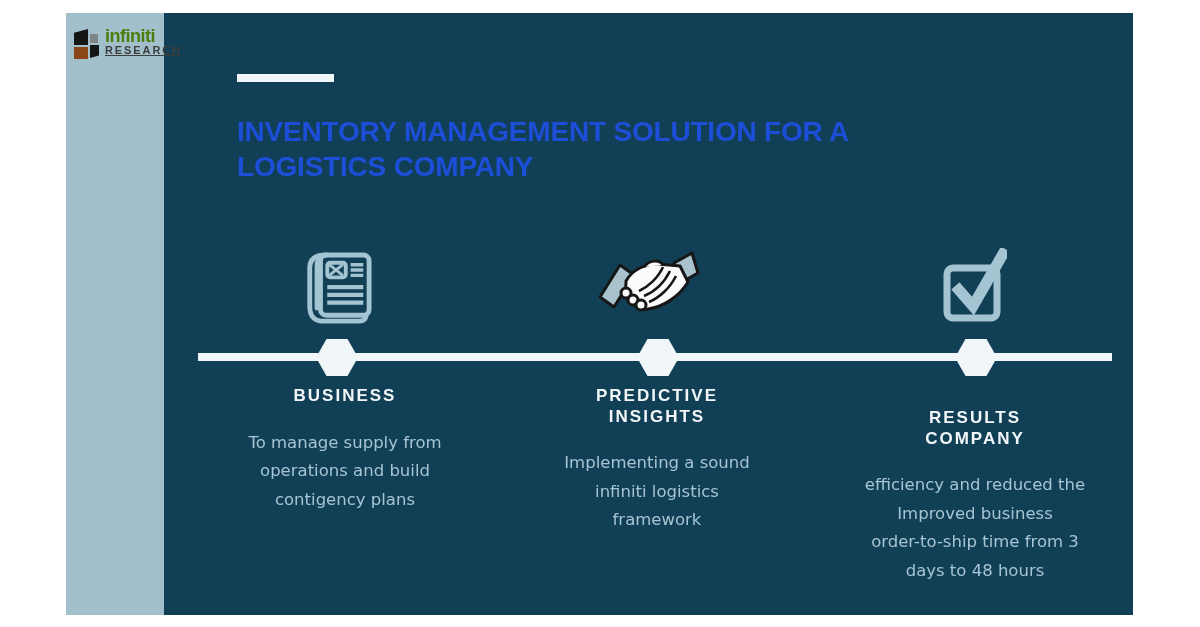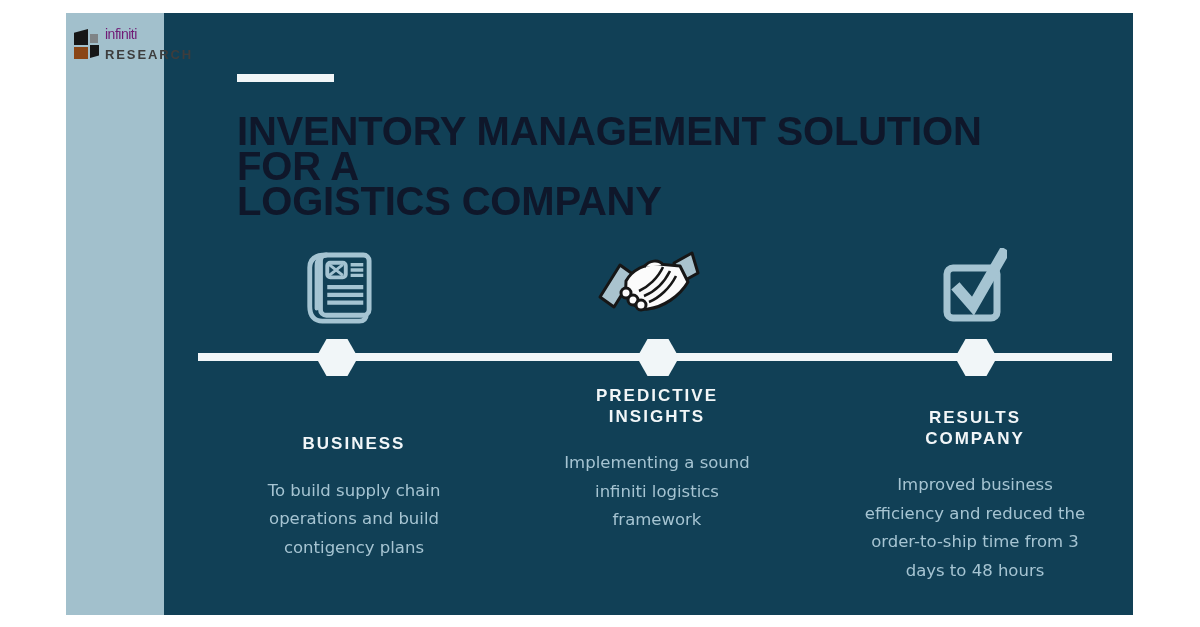--- a/index.html
+++ b/index.html
@@ -12,43 +12,43 @@
   .logo{position:absolute;left:74px;top:27px;display:flex;align-items:flex-start;}
   .logo-glyph{position:relative;width:27px;height:32px;margin-right:4px;}
   .pane{position:absolute;}
   .pane-tl{left:0;top:2px;width:14px;height:16px;background:#161616;
            clip-path:polygon(0 24%,100% 0,100% 100%,0 100%);}
   .pane-tr{left:16px;top:7px;width:8px;height:9px;background:#7f8487;}
   .pane-bl{left:0;top:20px;width:14px;height:12px;background:#8a4616;}
   .pane-br{left:16px;top:18px;width:9px;height:13px;background:#161616;
            clip-path:polygon(0 0,100% 0,100% 80%,0 100%);}
   .logo-text{line-height:1;}
-  .logo-name{font-weight:normal;font-size:14px;color:#701a75;letter-spacing:-0.5px;}
-  .logo-sub{font-size:13px;color:#3d3d3d;letter-spacing:1.9px;font-weight:bold;margin-top:7px;}
+  .logo-name{font-weight:bold;font-size:18px;color:#4d7c0f;letter-spacing:-0.5px;}
+  .logo-sub{font-size:11px;color:#3d3d3d;letter-spacing:1.9px;font-weight:bold;margin-top:0;text-decoration:underline;}
 
   
   .title-dash{position:absolute;left:237px;top:74px;width:97px;height:8px;background:#f1f6f8;}
-  .page-title{position:absolute;left:237px;top:114px;width:780px;color:#0f172a;
-              font-weight:bold;font-size:40px;line-height:35px;letter-spacing:-0.2px;}
+  .page-title{position:absolute;left:237px;top:114px;width:780px;color:#1d4ed8;
+              font-weight:bold;font-size:28px;line-height:35px;letter-spacing:-0.2px;}
 
   
   .tl-line{position:absolute;left:198px;top:353px;width:914px;height:8px;background:#f1f6f8;}
   .tl-node{position:absolute;top:339px;width:42px;height:37px;background:#f1f6f8;
            clip-path:polygon(25% 0,75% 0,100% 50%,75% 100%,25% 100%,0 50%);}
   .node1{left:316px;} .node2{left:637px;} .node3{left:955px;}
 
   
   .icon{position:absolute;}
   .icon-news{left:301px;top:250px;}
   .icon-hand{left:596px;top:245px;}
   .icon-check{left:943px;top:248px;}
 
   
   .col{position:absolute;top:386px;width:300px;text-align:center;}
-  .col1{left:204px;margin-top:48px;} .col2{left:507px;text-align:center;} .col3{left:825px;margin-top:22px;}
+  .col1{left:195px;} .col2{left:507px;text-align:center;} .col3{left:825px;margin-top:22px;}
   .col-heading{color:#f2f6f8;font-weight:bold;font-size:17px;line-height:20.5px;
                letter-spacing:2px;margin-bottom:22px;}
   .col-body{font-family:"DejaVu Sans",sans-serif;font-size:16.5px;line-height:28.5px;
             color:#a6c4d2;}
 </style>
 </head>
 <body>
 
 <div class="page">
 
@@ -105,21 +105,21 @@
   <div class="tl-line"></div>
   <div class="tl-node node1"></div>
   <div class="tl-node node2"></div>
   <div class="tl-node node3"></div>
 
   <div class="col col1">
     <div class="col-heading">
       <div>BUSINESS</div>
     </div>
     <div class="col-body">
-      <div>To build supply chain</div>
+      <div>To manage supply from</div>
       <div>operations and build</div>
       <div>contigency plans</div>
       <div></div>
     </div>
   </div>
 
   <div class="col col2">
     <div class="col-heading">
       <div>PREDICTIVE</div>
       <div>INSIGHTS</div>
@@ -131,20 +131,20 @@
       <div></div>
     </div>
   </div>
 
   <div class="col col3">
     <div class="col-heading">
       <div>RESULTS</div>
       <div>COMPANY</div>
     </div>
     <div class="col-body">
+      <div>efficiency and reduced the</div>
       <div>Improved business</div>
-      <div>efficiency and reduced the</div>
       <div>order-to-ship time from 3</div>
       <div>days to 48 hours</div>
     </div>
   </div>
 
 </div>
 
 </body></html>

